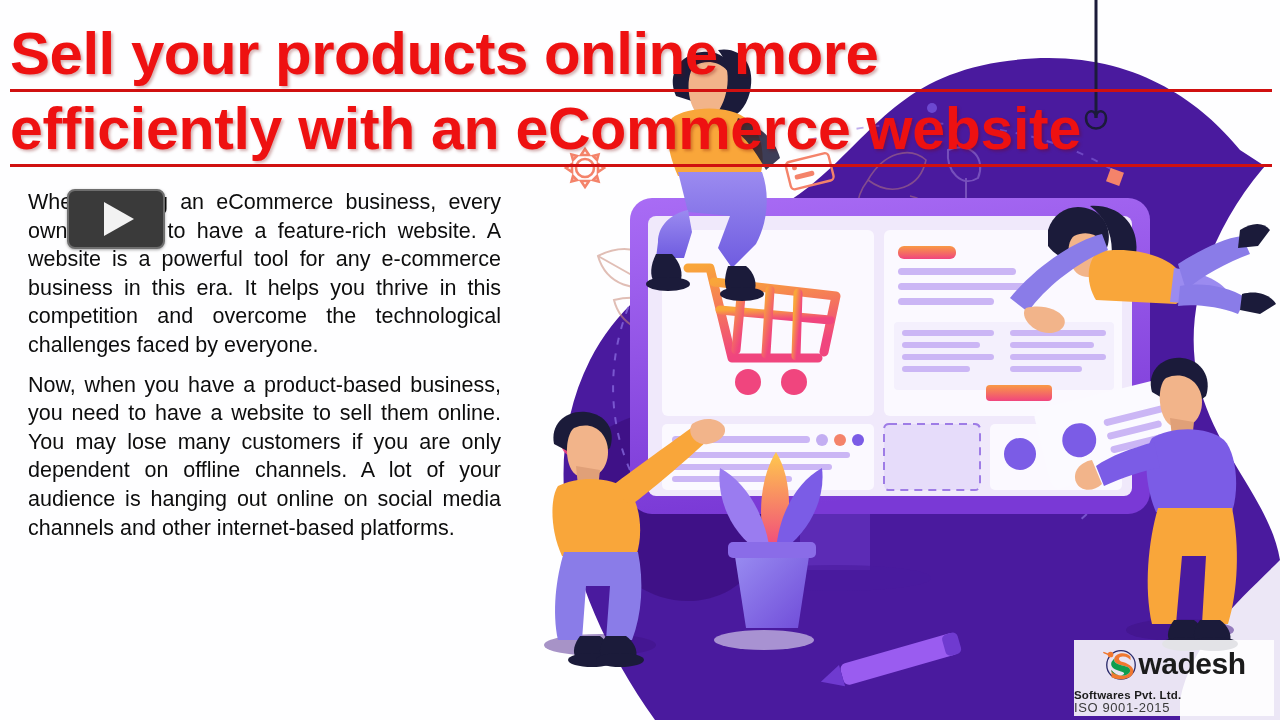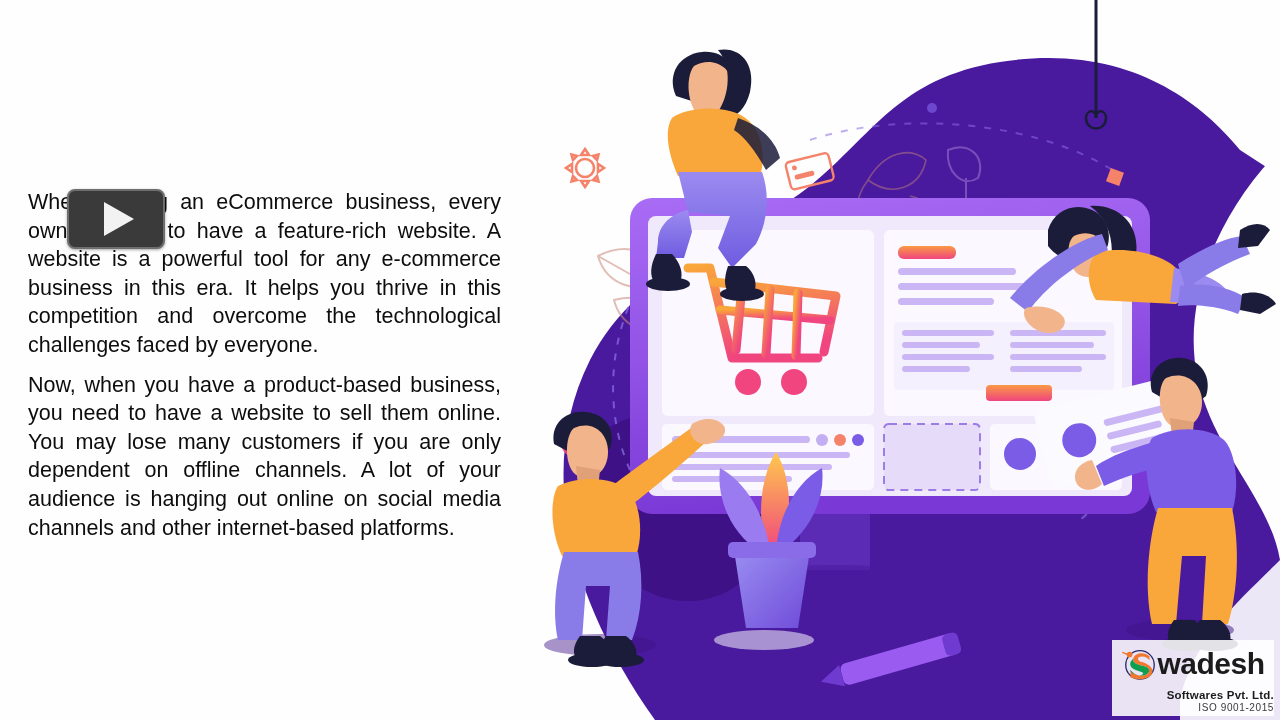--- a/index.html
+++ b/index.html
@@ -84,23 +84,23 @@
     border-top:17px solid transparent;
     border-bottom:17px solid transparent;
     border-left:30px solid #f2f2f2;
     margin-left:6px;
   }
 
   
   .logo {
     position:absolute;
     right:6px; bottom:4px;
-    width:162px; height:76px;
+    width:200px; height:76px;
     z-index:35;
-    text-align:right;
+    text-align:left;
     background:rgba(255,255,255,0.88);
   }
   .logo-main {
     display:flex; align-items:center; justify-content:center;
     height:48px;
   }
   .logo-mark { width:38px; height:38px; display:block; }
   .logo-word {
     font-family:"Liberation Sans", sans-serif;
     font-weight:bold;
@@ -113,21 +113,21 @@
   .logo-sub {
     font-family:Liberation Sans, sans-serif;
     font-weight:bold;
     font-size:11.5px;
     color:#1b1b1b;
     letter-spacing:0.2px;
     line-height:14px;
   }
   .logo-iso {
     font-family:"Liberation Sans", sans-serif;
-    font-size:10px;
+    font-size:13px;
     color:#3a3a3a;
     letter-spacing:0.6px;
     line-height:11px;
   }
 </style>
 </head>
 <body>
 
 <div class="slide">
 
@@ -380,20 +380,24 @@
 
         <g transform="rotate(-16 420 660)">
           <rect x="360" y="648" width="120" height="22" rx="6" fill="#9a5cf0"></rect>
           <path d="M 360 648 L 338 659 L 360 670 Z" fill="#6f3ad0"></path>
           <rect x="466" y="648" width="16" height="22" rx="5" fill="#6f3ad0"></rect>
         </g>
       </g>
     </svg>
   </div>
 
+  <div class="title-wrap">
+    <div class="title-line l1">Sell your products online more</div>
+    <div class="title-line l2">efficiently with an eCommerce website</div>
+  </div>
 
   <div class="body-col">
     <p class="para">When running an eCommerce business, every owner needs to have a feature-rich website. A website is a powerful tool for any e-commerce business in this era. It helps you thrive in this competition and overcome the technological challenges faced by everyone.</p>
     <p class="para">Now, when you have a product-based business, you need to have a website to sell them online. You may lose many customers if you are only dependent on offline channels. A lot of your audience is hanging out online on social media channels and other internet-based platforms.</p>
   </div>
 
   <div class="play-btn" title="Play">
     <span class="play-tri"></span>
   </div>
 

